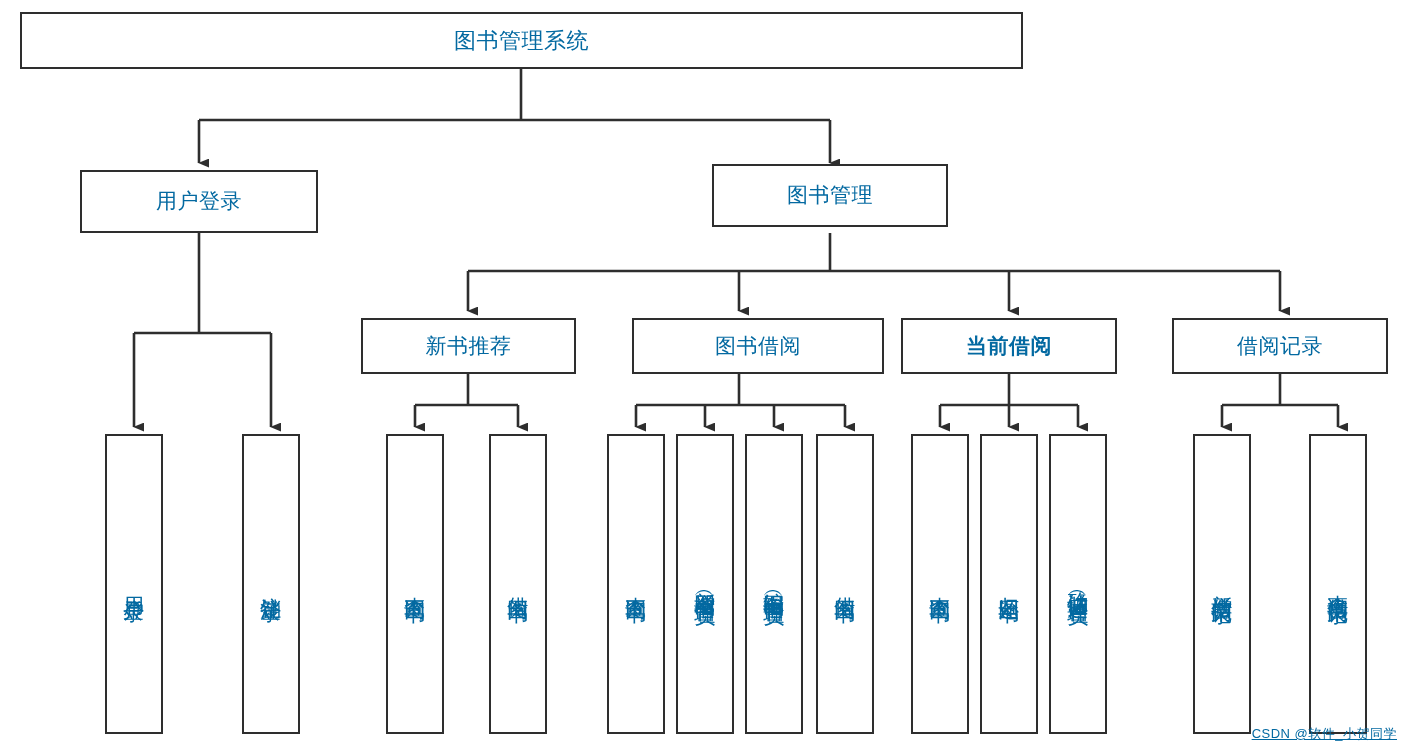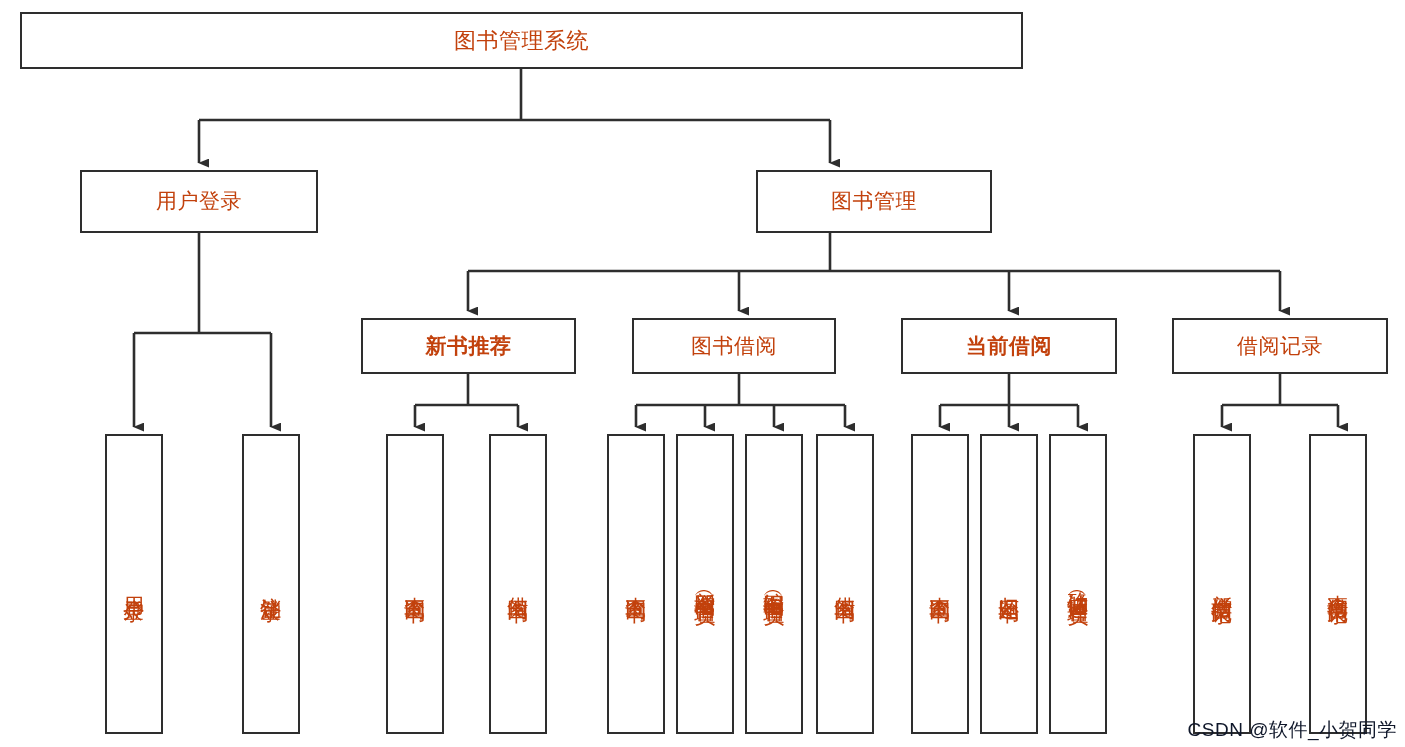--- a/index.html
+++ b/index.html
@@ -30,21 +30,21 @@
     position: absolute;
     box-sizing: border-box;
     border: 2px solid #2e2e2e;
     background: #ffffff;
     display: flex;
     align-items: center;
     justify-content: center;
     overflow: hidden;
   }
   .node-label {
-    color: #c2410c;
+    color: #0369a1;
     font-size: 21px;
     line-height: 1.15;
     letter-spacing: 0.5px;
     white-space: nowrap;
     text-align: center;
   }
   .node-box.leaf {
     border-width: 2px;
   }
   .node-box.leaf .node-label {
@@ -55,25 +55,26 @@
     letter-spacing: 2px;
     white-space: nowrap;
   }
   .node-box.root .node-label {
     font-size: 22px;
   }
   #watermark {
     position: absolute;
     right: 8px;
     bottom: 4px;
-    color: #0f172a;
-    font-size: 19px;
+    color: #0369a1;
+    font-size: 13px;
     letter-spacing: 0.5px;
     white-space: nowrap;
     user-select: none;
+    text-decoration: underline;
   }
 </style>
 </head>
 <body>
 
 <div id="diagram-root">
 
   <svg id="tree-svg" viewBox="0 0 1405 747" xmlns="http://www.w3.org/2000/svg">
     <defs>
       <marker id="arrowhead" markerWidth="9" markerHeight="11" refX="4.5" refY="10.2" orient="auto" markerUnits="userSpaceOnUse">
@@ -124,28 +125,28 @@
     </g>
   </svg>
 
   <div class="node-box root" style="left:20px; top:12px; width:1003px; height:57px;">
     <span class="node-label">图书管理系统</span>
   </div>
 
   <div class="node-box" style="left:80px; top:170px; width:238px; height:63px;">
     <span class="node-label">用户登录</span>
   </div>
-  <div class="node-box" style="left:712px; top:170px; width:236px; height:63px;margin-left:44px;">
+  <div class="node-box" style="left:712px; top:164px; width:236px; height:63px;">
     <span class="node-label">图书管理</span>
   </div>
 
-  <div class="node-box" style="left:361px; top:318px; width:215px; height:56px;font-weight:bold;">
+  <div class="node-box" style="left:361px; top:318px; width:215px; height:56px;">
     <span class="node-label">新书推荐</span>
   </div>
-  <div class="node-box" style="left:632px; top:318px; width:204px; height:56px;">
+  <div class="node-box" style="left:632px; top:318px; width:252px; height:56px;">
     <span class="node-label">图书借阅</span>
   </div>
   <div class="node-box" style="left:901px; top:318px; width:216px; height:56px;font-weight:bold;">
     <span class="node-label">当前借阅</span>
   </div>
   <div class="node-box" style="left:1172px; top:318px; width:216px; height:56px;font-family:Liberation Serif, serif;">
     <span class="node-label">借阅记录</span>
   </div>
 
   <div class="node-box leaf" style="left:105px; top:434px; width:58px; height:300px;">

